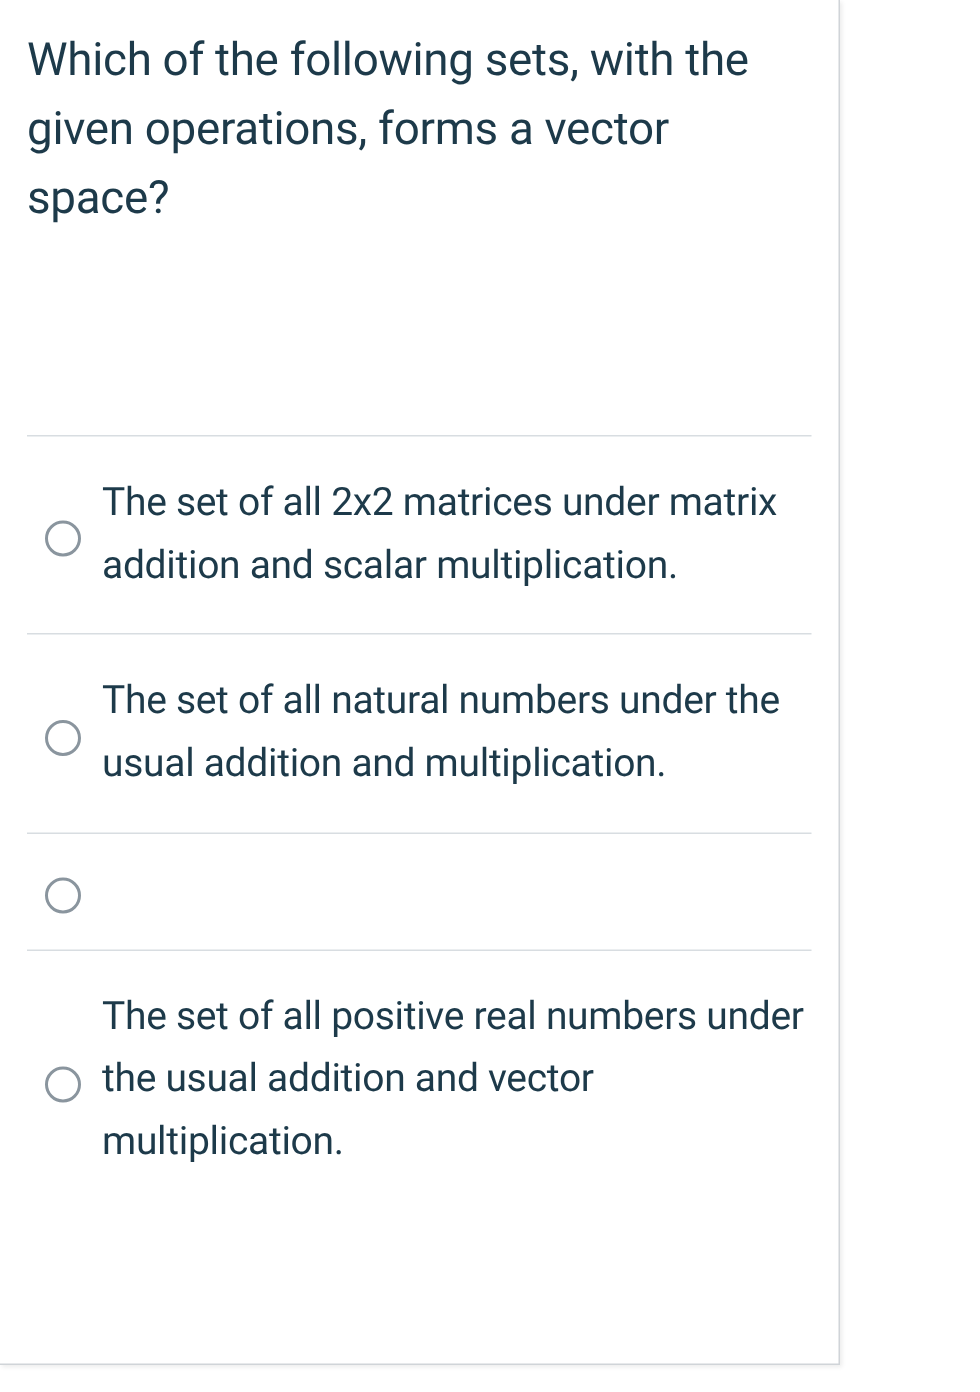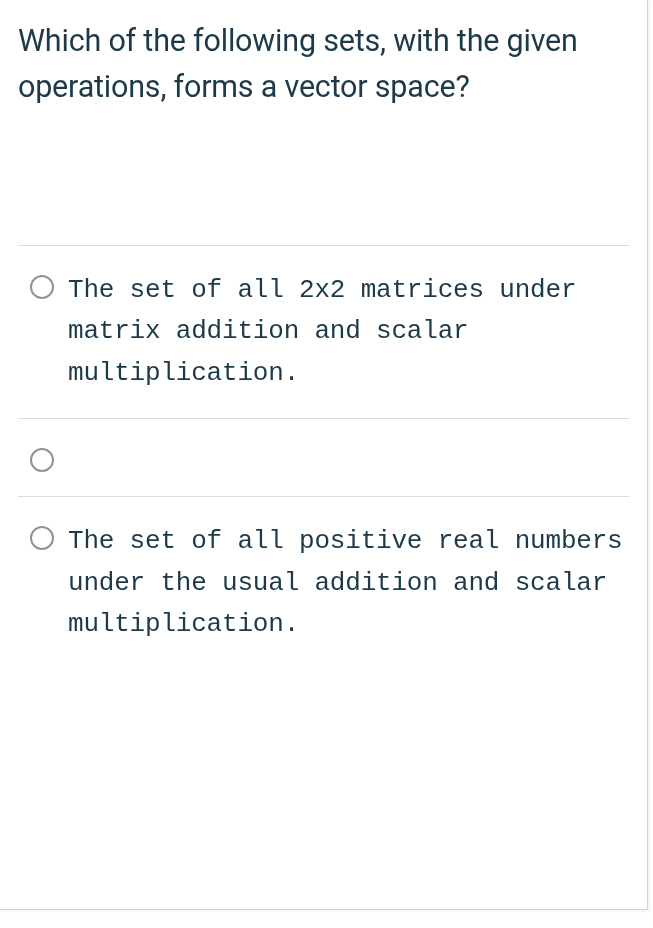--- a/index.html
+++ b/index.html
@@ -13,41 +13,40 @@
       width: 653px;
       height: 928px;
       position: relative;
     }
     .card {
       background: #ffffff;
       padding: 18px 18px 40px 18px;
       border-right: 1px solid #d0d4d8;
       border-bottom: 1px solid #d0d4d8;
       box-shadow: 1px 1px 3px rgba(0,0,0,0.08);
-      width: 648px;
+      width: 560px;
       min-height: 910px;
     }
     .question {
       font-size: 30.5px;
       font-weight: 400;
       color: #1d3a4a;
       line-height: 1.5;
       margin-bottom: 135px;
       letter-spacing: -0.2px;
     }
     .options {
       border-top: 1px solid #d8dde1;
     }
     .option {
       display: flex;
-      align-items: flex-start;
+      align-items: center;
       padding: 24px 0 24px 12px;
       border-bottom: 1px solid #d8dde1;
       cursor: pointer;
-      font-family: Liberation Mono, monospace;
     }
     .option:last-child {
       border-bottom: none;
     }
     .radio {
       width: 24px;
       height: 24px;
       border: 2px solid #8a959e;
       border-radius: 50%;
       flex-shrink: 0;
@@ -67,19 +66,23 @@
 
 <div class="card">
   <h1 class="question">Which of the following sets, with the given operations, forms a vector space?</h1>
   <div class="options">
     <div class="option">
       <div class="radio"></div>
       <div class="option-text">The set of all 2x2 matrices under matrix addition and scalar multiplication.</div>
     </div>
     <div class="option">
       <div class="radio"></div>
+      <div class="option-text">The set of all natural numbers under the usual addition and multiplication.</div>
     </div>
     <div class="option">
       <div class="radio"></div>
-      <div class="option-text">The set of all positive real numbers under the usual addition and scalar multiplication.</div>
+    </div>
+    <div class="option">
+      <div class="radio"></div>
+      <div class="option-text">The set of all positive real numbers under the usual addition and vector multiplication.</div>
     </div>
   </div>
 </div>
 
 </body></html>

